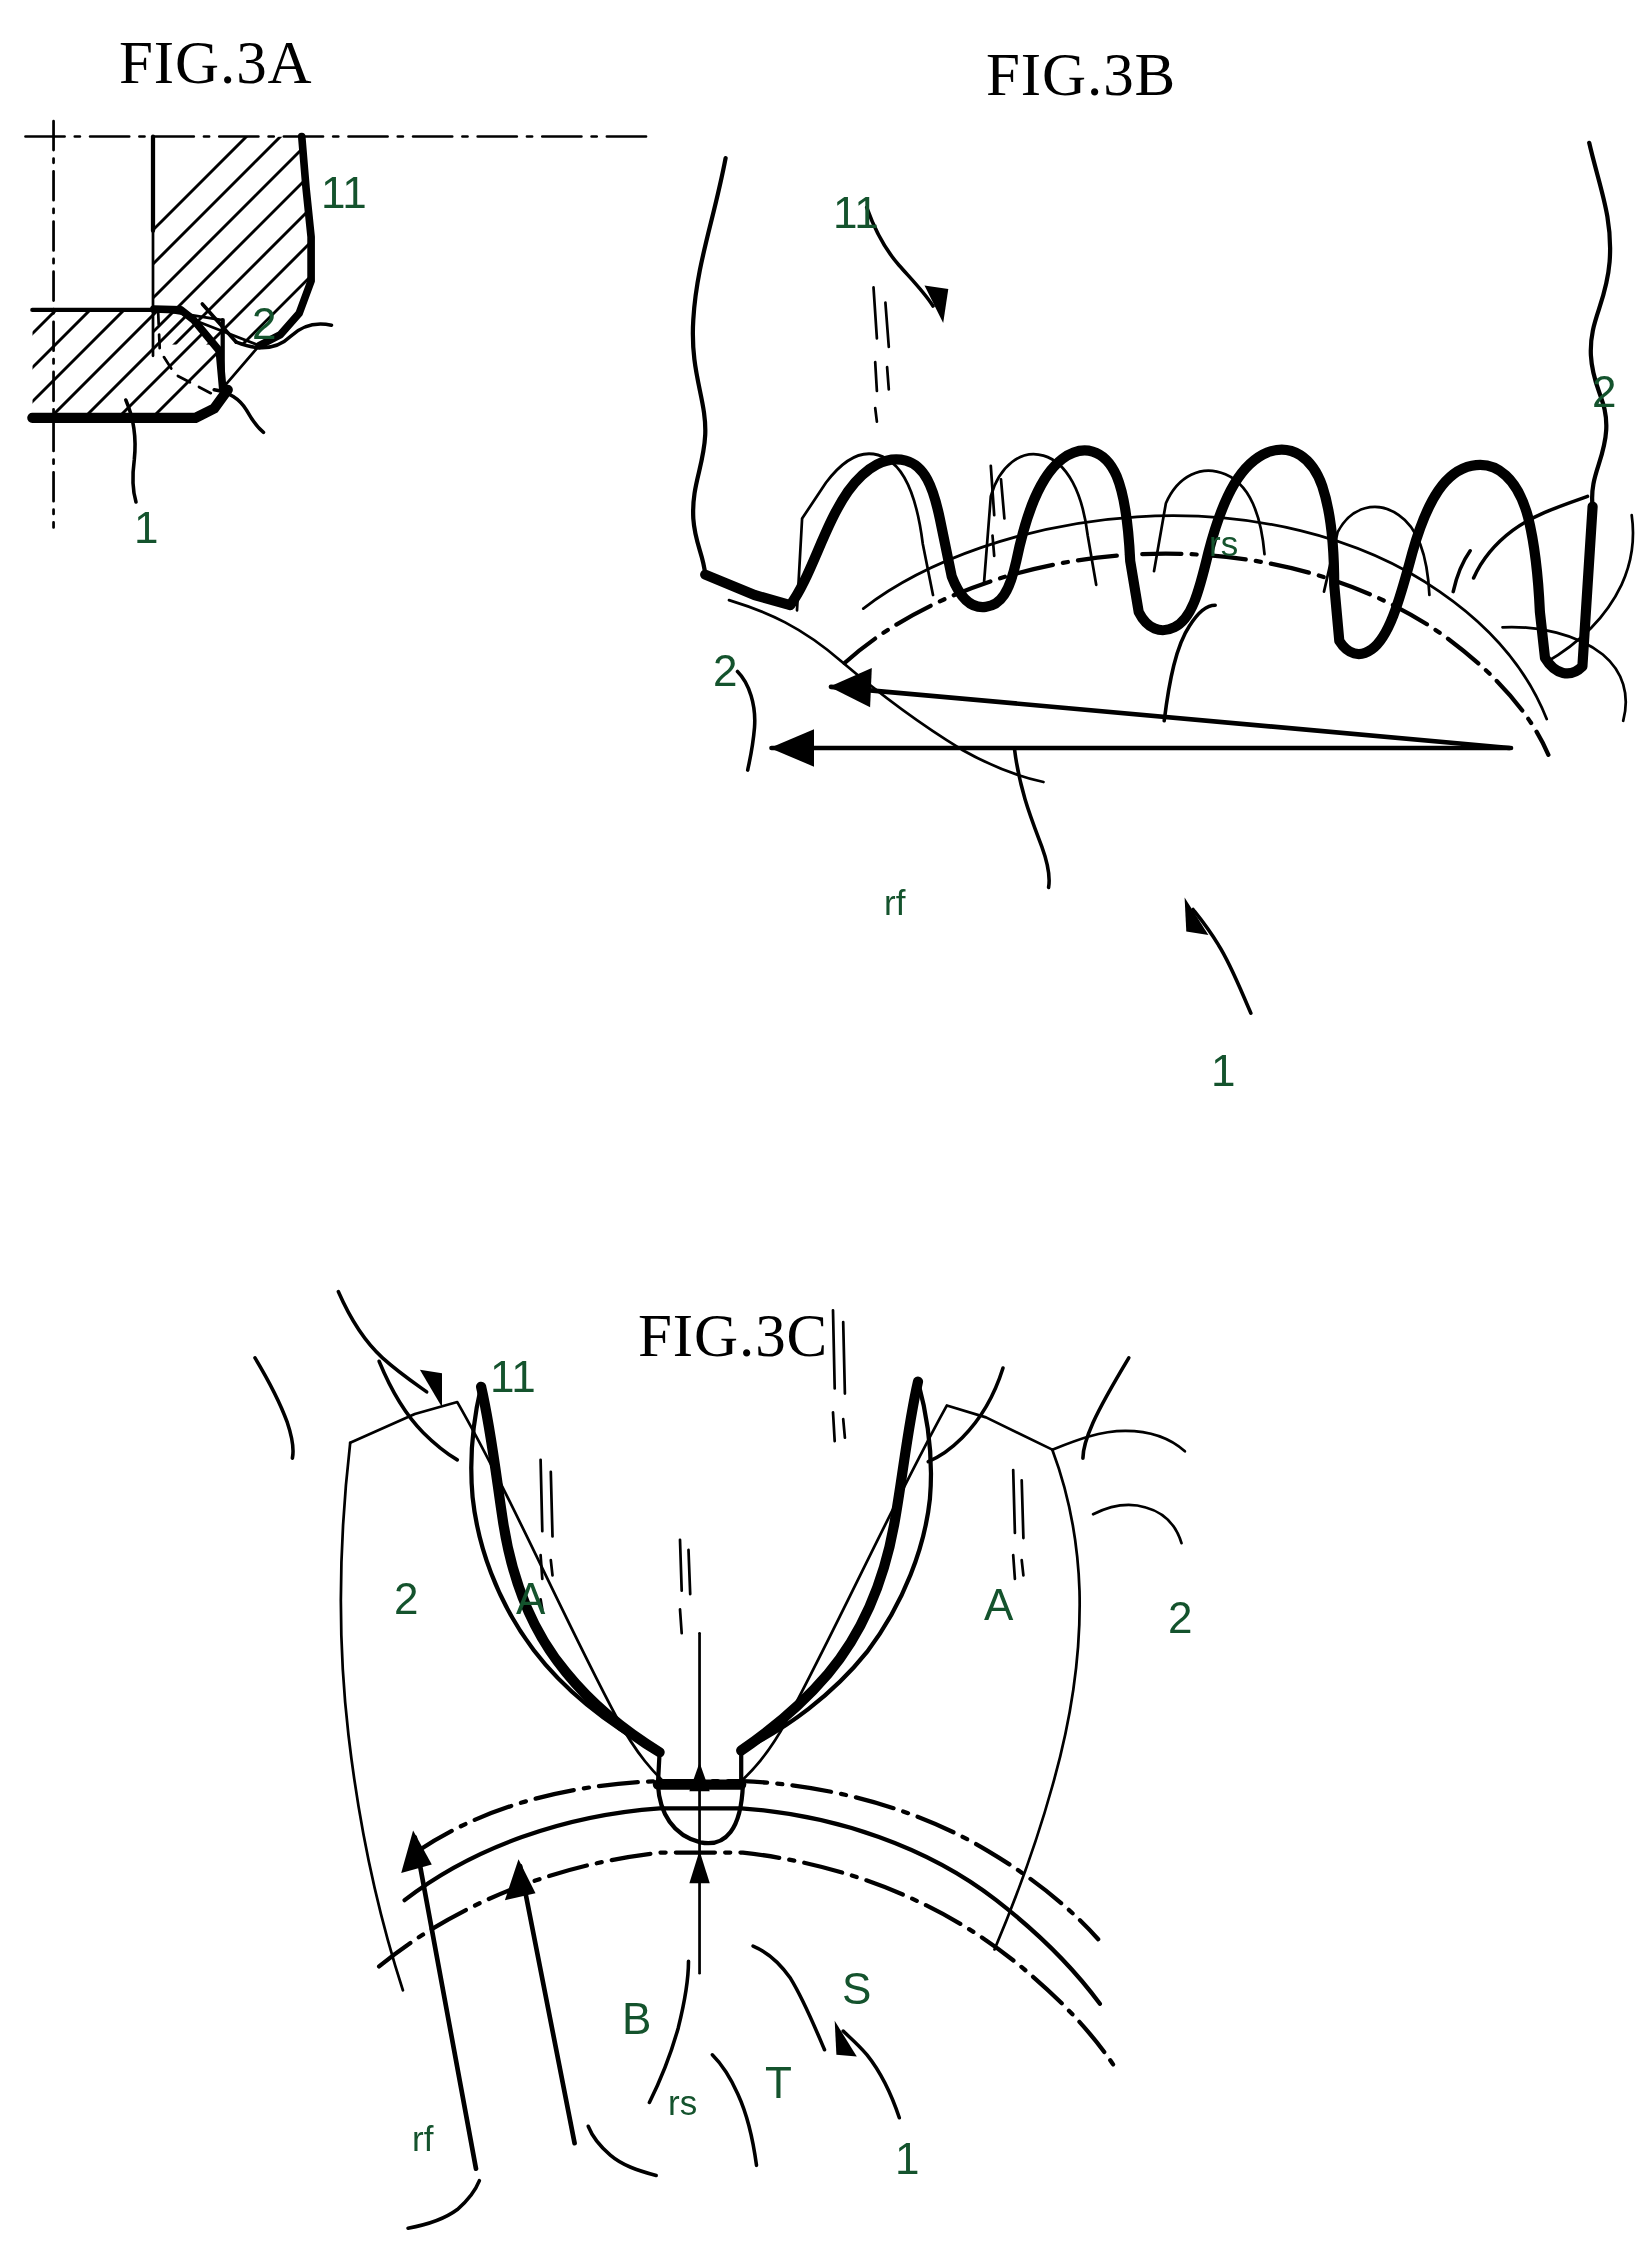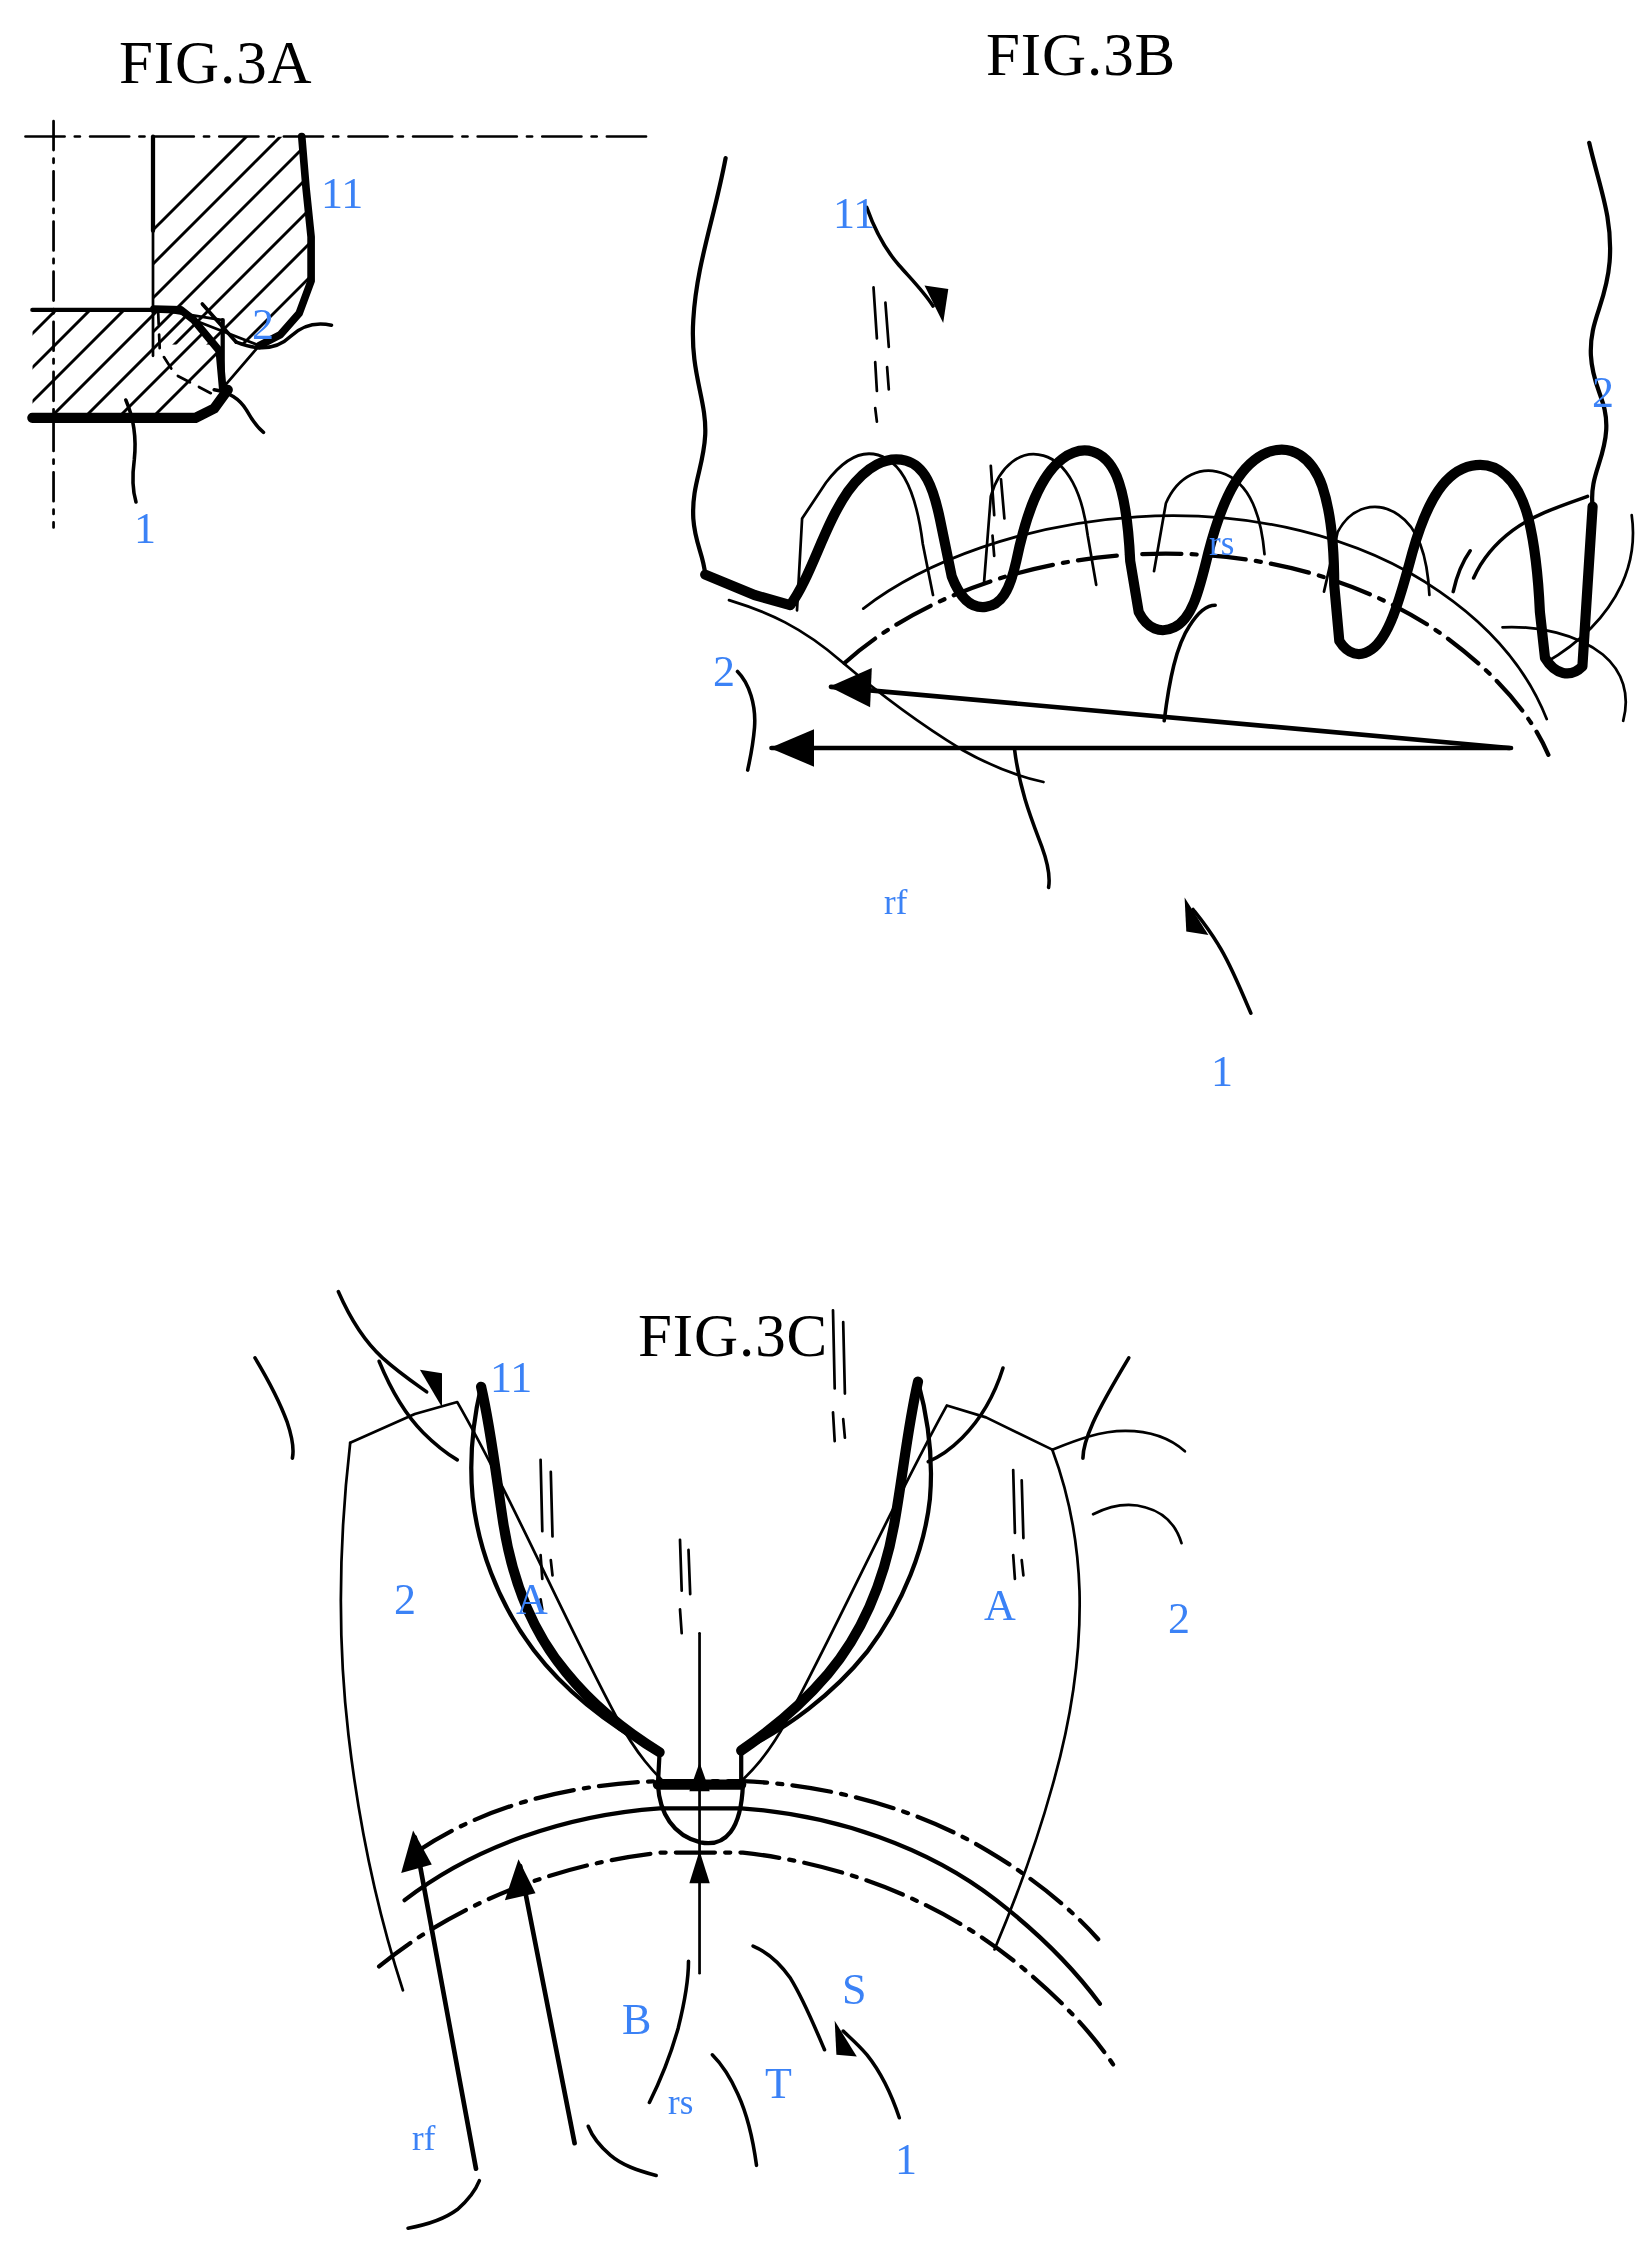--- a/index.html
+++ b/index.html
@@ -24,25 +24,25 @@
     position: absolute;
     font-family: "Liberation Serif", "DejaVu Serif", serif;
     font-size: 61px;
     font-weight: 400;
     letter-spacing: 0.9px;
     white-space: nowrap;
     color: #000;
   }
   .fig-label {
     position: absolute;
-    font-family: Liberation Serif, serif;
+    font-family: Liberation Sans, sans-serif;
     font-size: 44px;
     font-weight: 400;
     white-space: nowrap;
-    color: #3b82f6;
+    color: #14532d;
   }
   .fig-label.small {
     font-size: 35px;
   }
   svg {
     position: absolute;
     left: 0;
     top: 0;
     overflow: visible;
   }
@@ -126,21 +126,21 @@
 
     <path class="ln leader" d="M252 308 Q278 312 290 332 Q300 350 310 358"></path>
 
     <path class="ln leader" d="M148 320 Q162 352 158 390 Q154 420 160 440"></path>
   </svg>
 
   <div class="fig-label" style="left:321px; top:168px;">11</div>
   <div class="fig-label" style="left:252px; top:299px;">2</div>
   <div class="fig-label" style="left:134px; top:503px;">1</div>
 
-  <div class="fig-title" style="left:986px; top:20px;">FIG.3B</div>
+  <div class="fig-title" style="left:986px; top:40px;">FIG.3B</div>
 
   <svg width="1003" height="850" viewBox="0 0 1180 1000" style="left:644px; top:119px;">
 
     <path class="ln med" d="M96 46 C 82 120, 62 170, 58 236
              C 54 300, 74 330, 72 372
              C 70 410, 56 430, 58 470
              C 60 500, 70 512, 72 536"></path>
 
     <path class="ln med" d="M1112 28 C 1124 80, 1140 116, 1136 168
              C 1132 218, 1112 236, 1114 278

